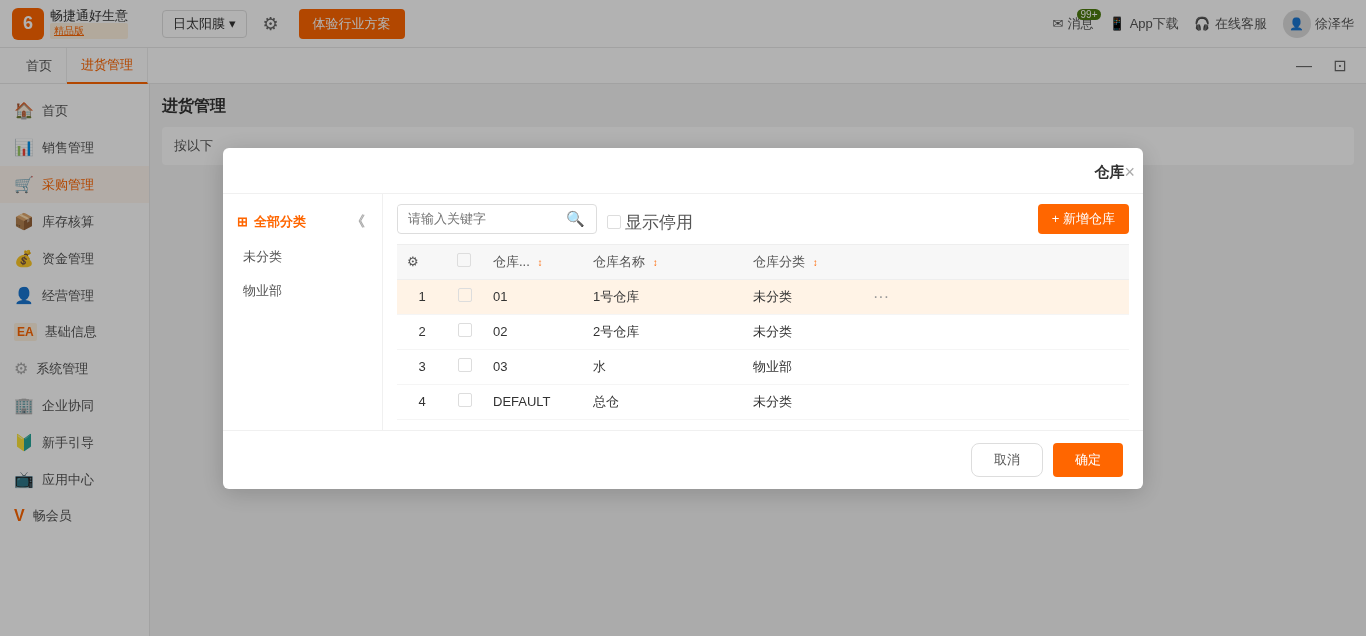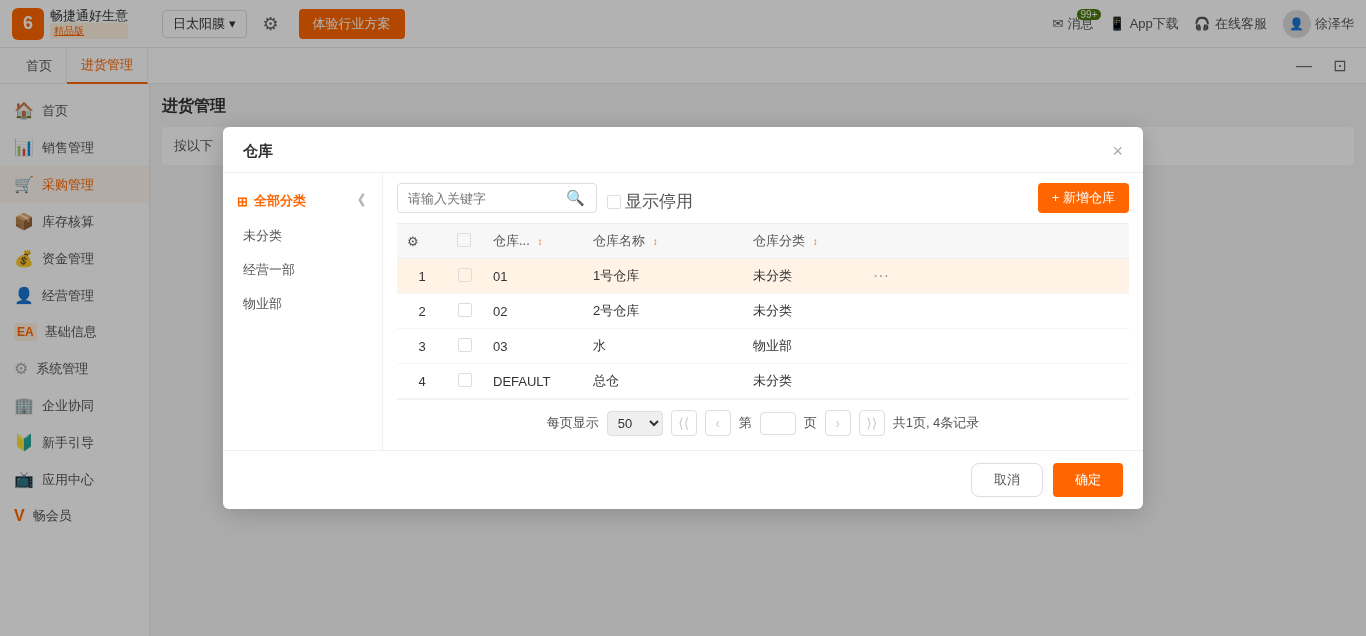--- a/index.html
+++ b/index.html
@@ -137,22 +137,22 @@
       background: #fff;
       border-radius: 6px;
       width: 920px;
       max-width: 95vw;
       box-shadow: 0 4px 24px rgba(0,0,0,0.18);
       display: flex;
       flex-direction: column;
       max-height: 580px;
     }
     .modal-header {
-      display: flex; align-items: center; justify-content: space-between;
-      padding: 14px 20px 10px;
+      display: flex; align-items: center; justify-content: flex-end;
+      padding: 14px 8px 10px;
       border-bottom: 1px solid #f0f0f0;
     }
     .modal-title {
       font-size: 15px; font-weight: bold; color: #333;
     }
     .modal-close {
       cursor: pointer; color: #aaa; font-size: 18px;
     }
     .modal-body {
       display: flex; flex: 1; overflow: hidden;
@@ -411,21 +411,20 @@
 
     <div class="modal-body">
 
       <div class="category-panel">
         <div class="category-header">
           <span>⊞</span>
           <span>全部分类</span>
           <span class="collapse-btn">《</span>
         </div>
         <div class="category-item">未分类</div>
-        <div class="category-item">经营一部</div>
         <div class="category-item">物业部</div>
       </div>
 
       <div class="table-panel">
 
         <div class="table-toolbar">
           <div class="search-input-wrap">
             <input class="search-input" type="text" placeholder="请输入关键字" style="">
             <span class="search-icon-btn">🔍</span>
           </div>
@@ -491,36 +490,20 @@
                 <td class="td-check"><span class="checkbox-style"></span></td>
                 <td>DEFAULT</td>
                 <td>总仓</td>
                 <td>未分类</td>
                 <td><span class="row-actions"></span></td>
               </tr>
             </tbody>
           </table>
         </div>
 
-        <div class="pagination-bar">
-          <span>每页显示</span>
-          <select class="page-size-select">
-            <option>50</option>
-            <option>100</option>
-            <option>200</option>
-          </select>
-          <div class="page-btn disabled">⟨⟨</div>
-          <div class="page-btn disabled">‹</div>
-          <span>第</span>
-          <input class="page-input" type="text" style="">
-          <span>页</span>
-          <div class="page-btn disabled">›</div>
-          <div class="page-btn disabled">⟩⟩</div>
-          <span>共1页, 4条记录</span>
-        </div>
       </div>
     </div>
 
     <div class="modal-footer">
       <button class="cancel-btn">取消</button>
       <button class="confirm-btn">确定</button>
     </div>
   </div>
 </div>
 

